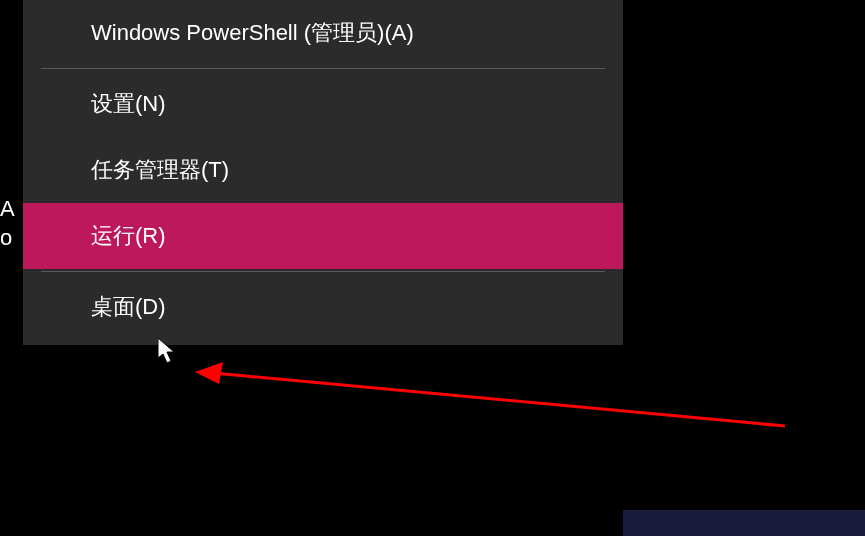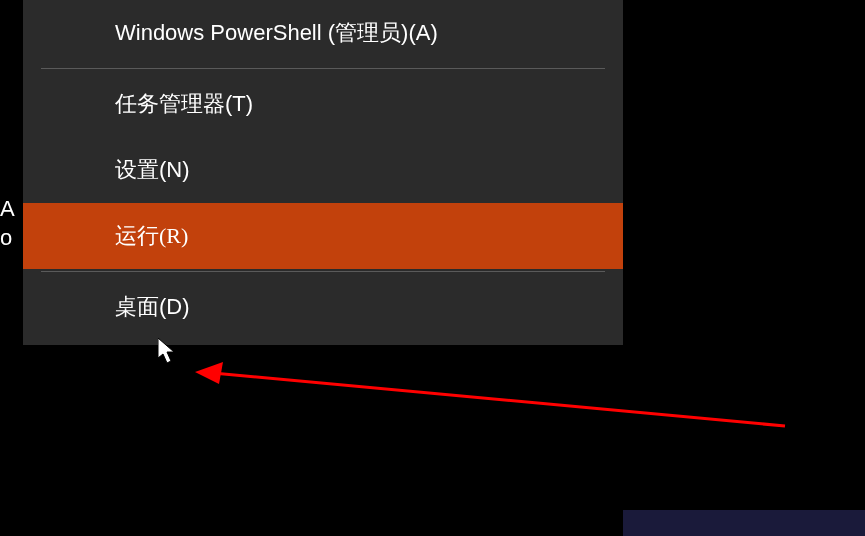--- a/index.html
+++ b/index.html
@@ -37,26 +37,24 @@
       display: flex;
       align-items: center;
       justify-content: space-between;
       padding: 18px 30px 18px 68px;
       color: #fff;
       font-size: 22px;
       cursor: default;
       position: relative;
     }
     .menu-item.hovered {
-      background: #c2410c;
-      font-family: Liberation Serif, serif;
+      background: #be185d;
     }
     .menu-item .label {
       white-space: nowrap;
-      margin-left: 24px;
     }
     .separator {
       height: 1px;
       background: #5a5a5a;
       margin: 2px 18px;
     }
     .chevron {
       flex: 0 0 auto;
       margin-right: 4px;
     }
@@ -94,25 +92,25 @@
 
 <div class="context-menu">
 
   <div class="menu-item">
     <span class="label">Windows PowerShell (管理员)(A)</span>
   </div>
 
   <div class="separator"></div>
 
   <div class="menu-item">
-    <span class="label">任务管理器(T)</span>
+    <span class="label">设置(N)</span>
   </div>
 
   <div class="menu-item">
-    <span class="label">设置(N)</span>
+    <span class="label">任务管理器(T)</span>
   </div>
 
 
 
   <div class="menu-item hovered">
     <span class="label">运行(R)</span>
   </div>
 
   <div class="separator"></div>
 

